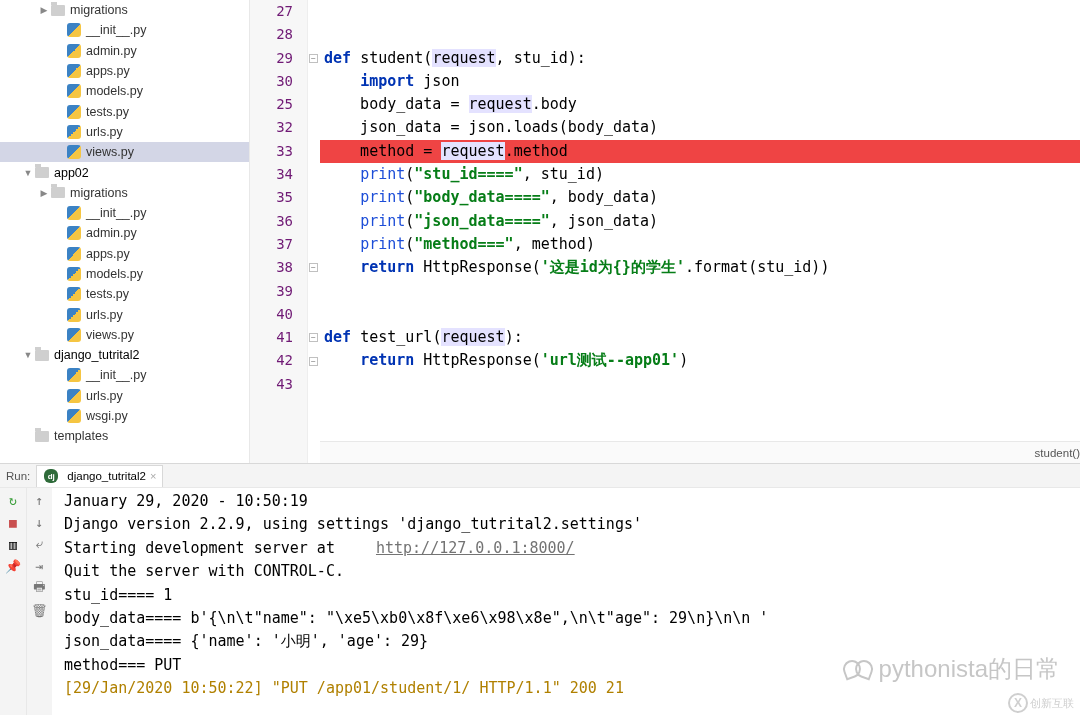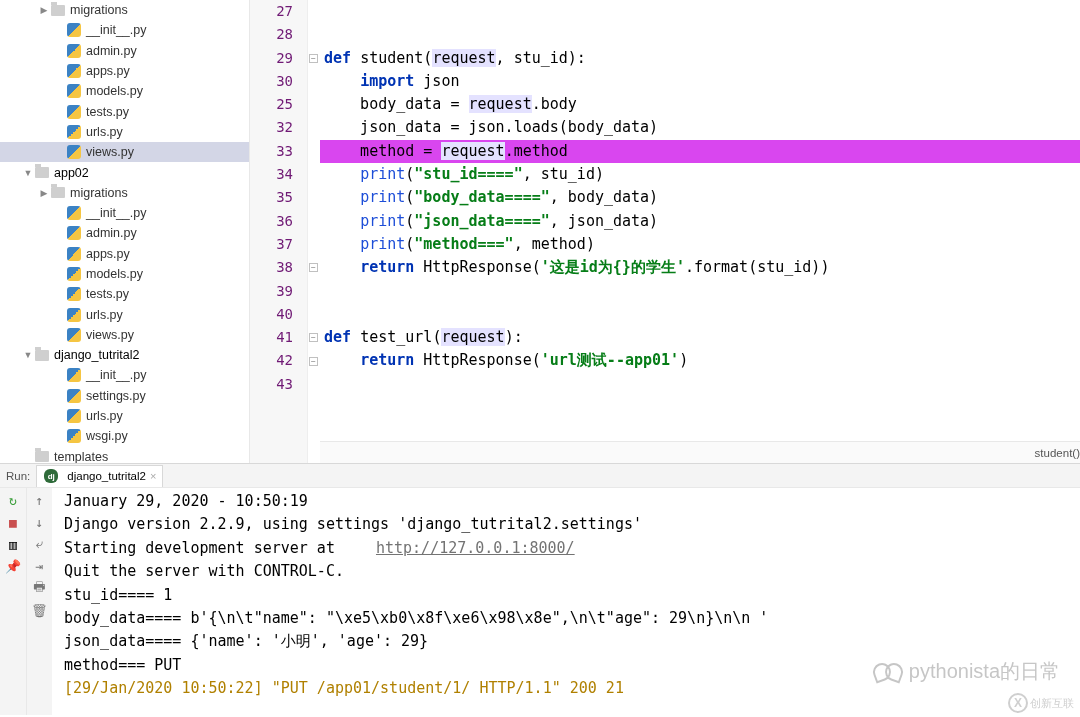--- a/index.html
+++ b/index.html
@@ -17,39 +17,39 @@
 .ico-folder { background:#cfcfcf; width:14px; height:11px; border-radius:1px; position:relative; }
 .ico-folder::before { content:""; position:absolute; top:-3px; left:0; width:6px; height:3px; background:#cfcfcf; }
 .ico-py { width:14px; height:14px; background:linear-gradient(135deg,#3b82c4 50%,#f5c542 50%); border-radius:3px; }
 .ico-dj { width:14px; height:14px; background:#2f6b3a; border-radius:6px; display:flex;align-items:center;justify-content:center;color:#fff;font-size:8px;font-weight:bold;}
 .editor { flex:1; display:flex; background:#fff; position:relative; }
 .gutter { width:58px; background:#f7f7f7; color:#701a75; text-align:right; padding-right:14px; font-size:14px; line-height:23.3px; border-right:1px solid #eee; }
 .fold-strip { width:12px; background:#fff; position:relative; }
 .fold-mark { position:absolute; left:1px; width:9px; height:9px; border:1px solid #c0c0c0; background:#fff; font-size:8px; line-height:7px; text-align:center; color:#888; }
 .code { flex:1; font-size:15px; line-height:23.3px; font-family: Menlo, Consolas, monospace; white-space:pre; }
 .cl { height:23.3px; padding-left:4px; }
-.cl.hl { background:#d946ef; }
+.cl.hl { background:#ef4444; }
 .kw { color:#0033b3; font-weight:bold; }
 .fn { color:#000; }
 .str { color:#067d17; font-weight:bold; }
 .nm { color:#1d4ed8; }
 .hlw { background:#e4e2ff; }
 .breadcrumb { position:absolute; bottom:0; left:70px; right:0; height:22px; background:#fafafa; border-top:1px solid #e8e8e8; font-family:-apple-system,Arial,sans-serif; font-size:11.5px; color:#555; padding-left:12px; line-height:22px;text-align:right; }
 .run-tabs { height:24px; display:flex; align-items:center; border-top:1px solid #d8d8d8; background:#f4f4f4; font-family:-apple-system,Arial,sans-serif; font-size:11.5px; }
 .run-label { padding:0 6px; color:#555; }
 .run-tab { display:flex; align-items:center; gap:4px; background:#fff; border:1px solid #d8d8d8; border-bottom:none; padding:1px 6px; height:22px; }
 .run-close { color:#aaa; font-size:11px; cursor:pointer; }
 .console-wrap { display:flex; height:228px; background:#fff; border-top:1px solid #e8e8e8; }
 .tool-col { width:26px; background:#f4f4f4; display:flex; flex-direction:column; align-items:center; gap:6px; padding-top:4px; }
 .tool-col2 { width:26px; background:#f4f4f4; display:flex; flex-direction:column; align-items:center; gap:6px; padding-top:4px; border-left:1px solid #e8e8e8; }
 .ticon { width:16px; height:16px; display:flex; align-items:center; justify-content:center; font-size:13px; cursor:pointer; }
 .console { flex:1; font-size:15px; line-height:23.4px; font-family: Menlo, Consolas, monospace; white-space:pre; padding:2px 0 0 12px; color:#000; overflow:hidden; }
 .console .http { color:#737373; text-decoration:underline;margin-left:32px; }
 .console .ok { color:#b08000; }
-.watermark { position:absolute; right:20px; bottom:32px; color:#b8b8b8; font-family:-apple-system,Arial,sans-serif; font-size:20px; display:flex; align-items:center; gap:6px; opacity:0.8; pointer-events:none; }
+.watermark { position:absolute; right:20px; bottom:32px; color:#b8b8b8; font-family:-apple-system,Arial,sans-serif; font-size:24px; display:flex; align-items:center; gap:6px; opacity:0.8; pointer-events:none; }
 .wm-ico { width:30px; height:26px; position:relative; }
 .wm-ico::before,.wm-ico::after { content:""; position:absolute; border:2px solid #b8b8b8; border-radius:50% 50% 50% 0; width:14px; height:14px; }
 .wm-ico::before { left:0; top:4px; transform:rotate(-20deg);}
 .wm-ico::after { right:0; top:4px; transform:scaleX(-1) rotate(-20deg);}
 .logo2 { position:absolute; right:6px; bottom:4px; color:#cfcfcf; font-family:Arial,sans-serif; font-size:11px; display:flex; align-items:center; gap:2px; pointer-events:none; }
 .logo2 .c { width:20px;height:20px;border:2px solid #cfcfcf;border-radius:50%;display:flex;align-items:center;justify-content:center;font-weight:bold;font-size:12px;}
 </style>
 </head>
 <body>
 
@@ -199,28 +199,20 @@
         </span>
         <span>django_tutrital2</span>
       </div>
       <div class="tree-row">
         <span class="indent3"></span>
         <span class="arrow"></span>
         <span class="ico">
           <span class="ico-py"></span>
         </span>
         <span>__init__.py</span>
-      </div>
-      <div class="tree-row">
-        <span class="indent3"></span>
-        <span class="arrow"></span>
-        <span class="ico">
-          <span class="ico-py"></span>
-        </span>
-        <span>settings.py</span>
       </div>
       <div class="tree-row">
         <span class="indent3"></span>
         <span class="arrow"></span>
         <span class="ico">
           <span class="ico-py"></span>
         </span>
         <span>urls.py</span>
       </div>
       <div class="tree-row">

